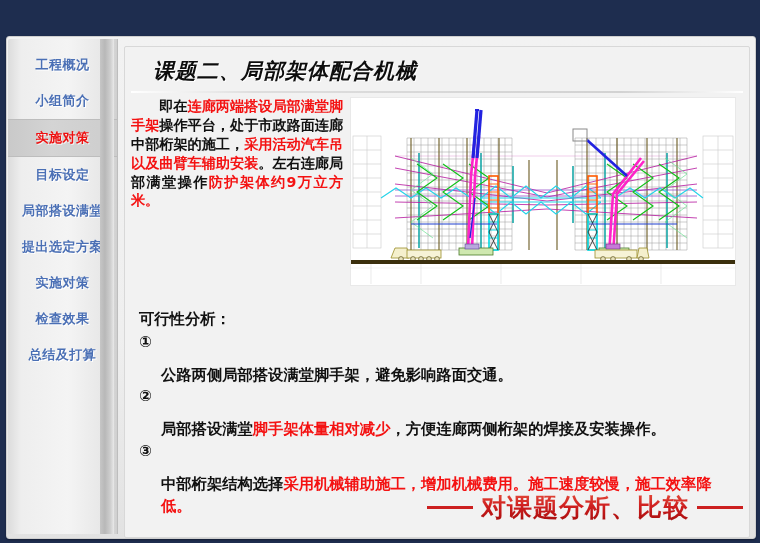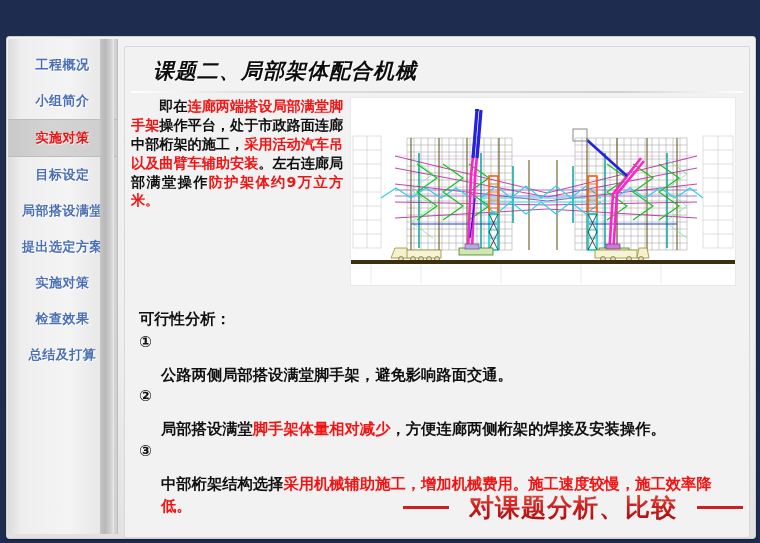--- a/index.html
+++ b/index.html
@@ -102,21 +102,21 @@
     font-size:15.3px;line-height:1.42;
     color:#111111;font-weight:bold;
   }
   .analysis .hd{display:block;margin-bottom:1px;}
   .arow{display:flex;align-items:flex-start;}
   .anum{width:22px;flex:0 0 22px;}
   .atxt{flex:1 1 auto;margin-top:33px;}
   
   .footer{
     position:absolute;left:258px;top:440px;width:360px;height:40px;
-    display:flex;align-items:center;justify-content:flex-end;gap:20px;
+    display:flex;align-items:center;justify-content:flex-end;gap:8px;
   }
   .dash{
     width:46px;height:3px;background:#cc2020;flex:0 0 46px;
   }
   .ftxt{
     font-family:"DejaVu Sans","Liberation Sans",sans-serif;
     font-size:25px;font-weight:bold;letter-spacing:1px;
     background:linear-gradient(180deg,#e34b3a 0%,#cf1f1f 45%,#a60d0d 100%);
     -webkit-background-clip:text;background-clip:text;
     color:#c01a1a;

